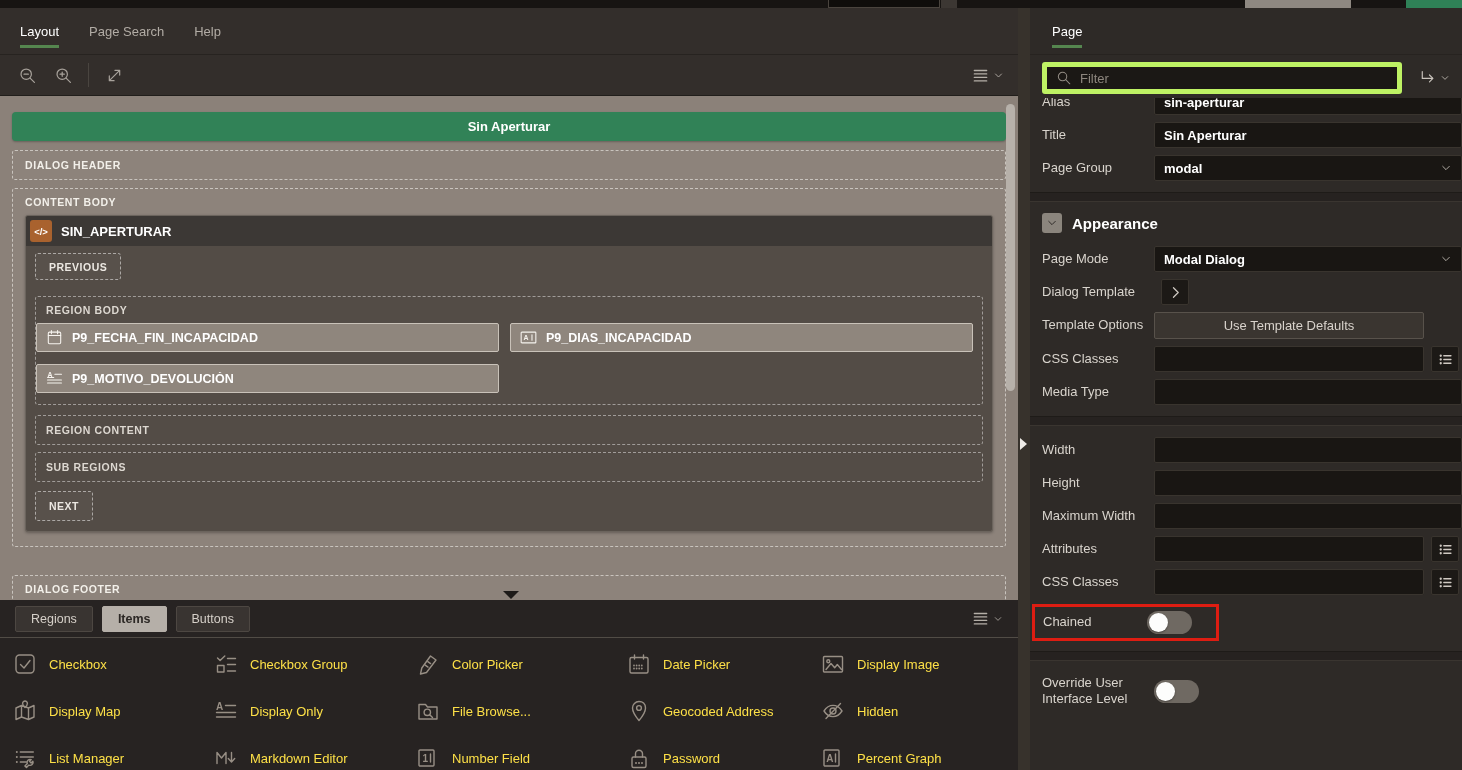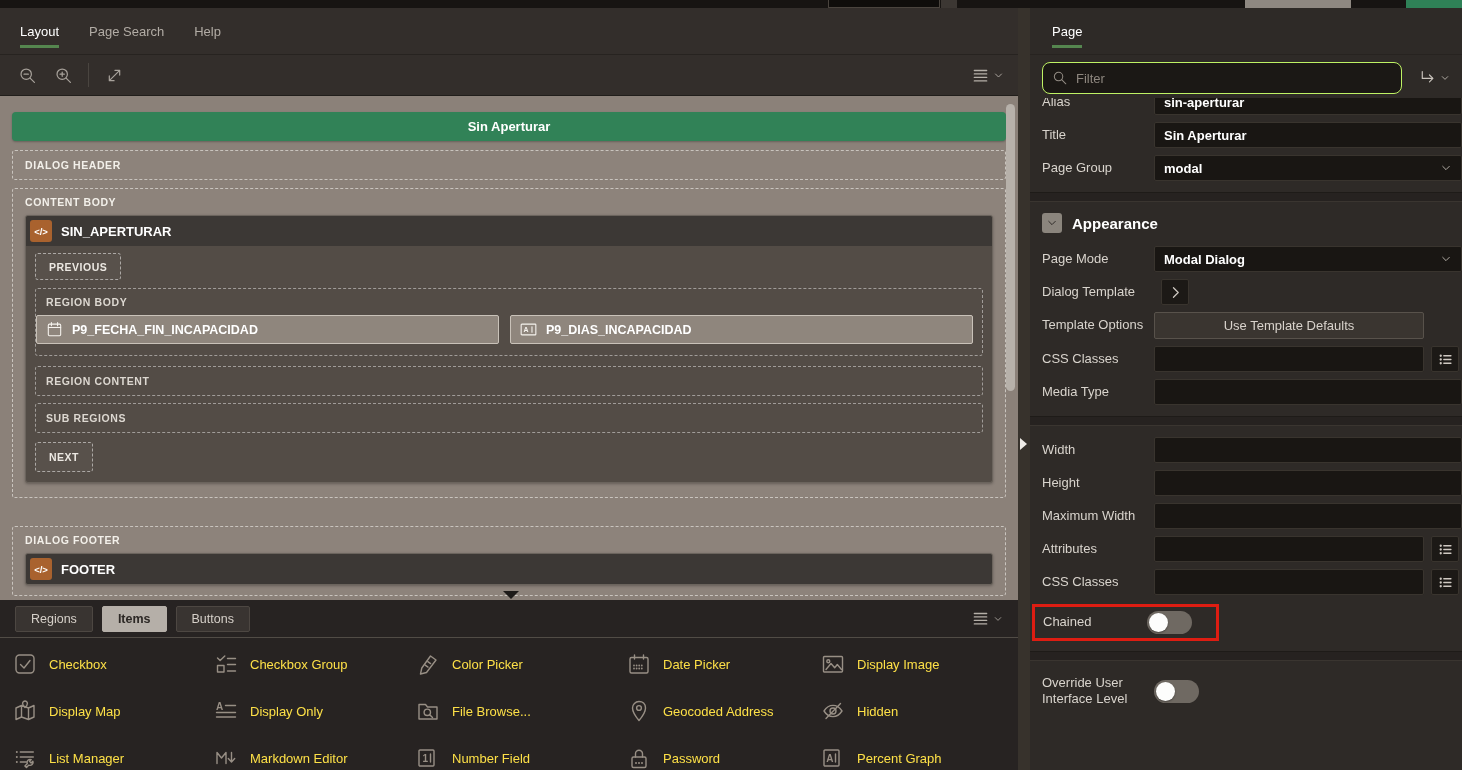--- a/index.html
+++ b/index.html
@@ -40,21 +40,21 @@
   .content-body-box > .zone-label, .rb-label, .df-label-abs { position:absolute; top:7px; left:12px; }
   .region { border:1px solid #6b645d; border-radius:3px; background:#534c46; box-shadow:0 1px 3px rgba(0,0,0,.3); overflow:hidden; }
   .region-head { height:30px; background:#3c3835; display:flex; align-items:center; padding:0 8px 0 4px; gap:9px; cursor:pointer; }
   .code-badge { width:22px; height:22px; background:#a9622e; border-radius:3px; display:flex; align-items:center; justify-content:center; }
   .code-glyph { color:#fff; font-size:9.5px; font-weight:bold; letter-spacing:0; font-family:"Liberation Sans",sans-serif; }
   .region-title { color:#fff; font-weight:bold; font-size:13px; }
   .region-body-pad { padding:7px 9px 10px 9px; }
   .ghost-btn { display:inline-flex; align-items:center; border:1px dashed rgba(255,255,255,.5); border-radius:3px;
                color:#ece8e2; font-size:10.5px; font-weight:bold; letter-spacing:.5px; padding:0 13px; height:27px;
                background:rgba(255,255,255,.03); cursor:pointer; }
-  .region-body { margin-top:8px; position:relative; border:1px dashed rgba(255,255,255,.45); border-radius:3px; padding:26px 9px 11px 0; }
+  .region-body { margin-top:16px; position:relative; border:1px dashed rgba(255,255,255,.45); border-radius:3px; padding:26px 9px 11px 0; }
   .rb-label { color:#ddd8d1; left:10px; }
   .fields-grid { display:grid; grid-template-columns:1fr 1fr; gap:12px 11px; }
   .citem { height:29px; background:#8f867d; border:1px solid #c9c2b9; border-radius:2px; display:flex; align-items:center;
            gap:9px; padding:0 9px; cursor:pointer; }
   .citem .icon { width:17px; height:17px; color:#f6f3ee; }
   .fld-label { color:#fff; font-weight:bold; font-size:12.5px; white-space:nowrap; overflow:hidden; }
   .thin-zone { margin-top:10px; height:30px; border:1px dashed rgba(255,255,255,.45); border-radius:3px; display:flex; align-items:center; padding:0 10px; }
   .thin-zone .zone-label { color:#ddd8d1; }
   .dialog-footer-box { margin-top:28px; position:relative; padding:26px 12px 10px 12px; }
   .canvas-scrollbar { position:absolute; right:3px; top:8px; width:9px; height:287px; background:#b7b1aa; border-radius:5px; cursor:pointer; }
@@ -74,21 +74,21 @@
   .gal-label { font-size:13px; color:#fde047; }
 
   
   .vsplit { position:absolute; left:1018px; top:8px; width:12px; height:762px; background:#37322c; cursor:col-resize; }
   .vsplit .arr { position:absolute; top:430px; left:2px; width:0; height:0; border-top:6px solid transparent; border-bottom:6px solid transparent; border-left:7px solid #f0ede8; }
 
   
   .right-pane { position:absolute; left:1030px; top:8px; width:432px; height:762px; background:#2e2a27; overflow:hidden; }
   .rp-tabbar { height:47px; display:flex; align-items:stretch; padding-left:22px; border-bottom:1px solid #272320; }
   .rp-filter { position:absolute; left:0; top:52px; width:432px; height:36px; display:flex; align-items:center; padding:0 12px; }
-  .filter-box { width:360px; height:32px; background:#1b1815; border:1px solid #bef264; border-radius:8px; display:flex; align-items:center; padding:0 9px; gap:8px; }
+  .filter-box { width:360px; height:32px; background:#1b1815; border:5px solid #bef264; border-radius:3px; display:flex; align-items:center; padding:0 9px; gap:8px; }
   .filter-box .icon { width:16px; height:16px; color:#938c84; }
   .filter-input { flex:1; background:transparent; border:none; outline:none; color:#e8e4de; font-size:13px; font-family:inherit; }
   .filter-input::placeholder { color:#8d867e; }
   .goto-wrap { margin-left:auto; display:flex; align-items:center; gap:3px; color:#cac4bd; cursor:pointer; }
   .goto-wrap .icon.g { width:18px; height:18px; }
   .goto-wrap .icon.c { width:10px; height:10px; }
 
   .props { position:absolute; left:0; top:90px; width:432px; bottom:0; overflow:hidden; padding:0 0 0 12px; }
   .prow { display:flex; align-items:center; margin-bottom:7px; min-height:26px; }
   .plabel { width:112px; flex:none; font-size:13px; color:#d9d4cd; line-height:1.25; padding-right:6px; }
@@ -207,20 +207,29 @@
                 <div class="citem">
                   <span class="icon">
                     <svg viewBox="0 0 22 22" fill="none" stroke="currentColor" stroke-width="1.4" stroke-linecap="round" stroke-linejoin="round">
                       <rect x="1.5" y="4" width="19" height="14" rx="1"></rect>
                       <text x="4.5" y="14.8" font-size="9" font-weight="bold" fill="currentColor" stroke="none" font-family="Liberation Sans, sans-serif">A</text>
                       <path d="M15.5 7.5v7"></path>
                     </svg>
                   </span>
                   <span class="fld-label">P9_DIAS_INCAPACIDAD</span>
                 </div>
+                <div class="citem">
+                  <span class="icon">
+                    <svg viewBox="0 0 22 22" fill="none" stroke="currentColor" stroke-width="1.4" stroke-linecap="round" stroke-linejoin="round">
+                      <text x="2" y="9" font-size="9" font-weight="bold" fill="currentColor" stroke="none" font-family="Liberation Sans, sans-serif">A</text>
+                      <path d="M11.5 5.5H20M2 9.8h8M2 13h18M2 16.8h18"></path>
+                    </svg>
+                  </span>
+                  <span class="fld-label">P9_MOTIVO_DEVOLUCIÓN</span>
+                </div>
               </div>
           </div>
           <div class="thin-zone">
             <span class="zone-label">REGION CONTENT</span>
           </div>
           <div class="thin-zone" style="margin-top:7px;">
             <span class="zone-label">SUB REGIONS</span>
           </div>
           <div class="ghost-btn" style="margin-top:9px;height:30px;">NEXT</div>
         </div>

